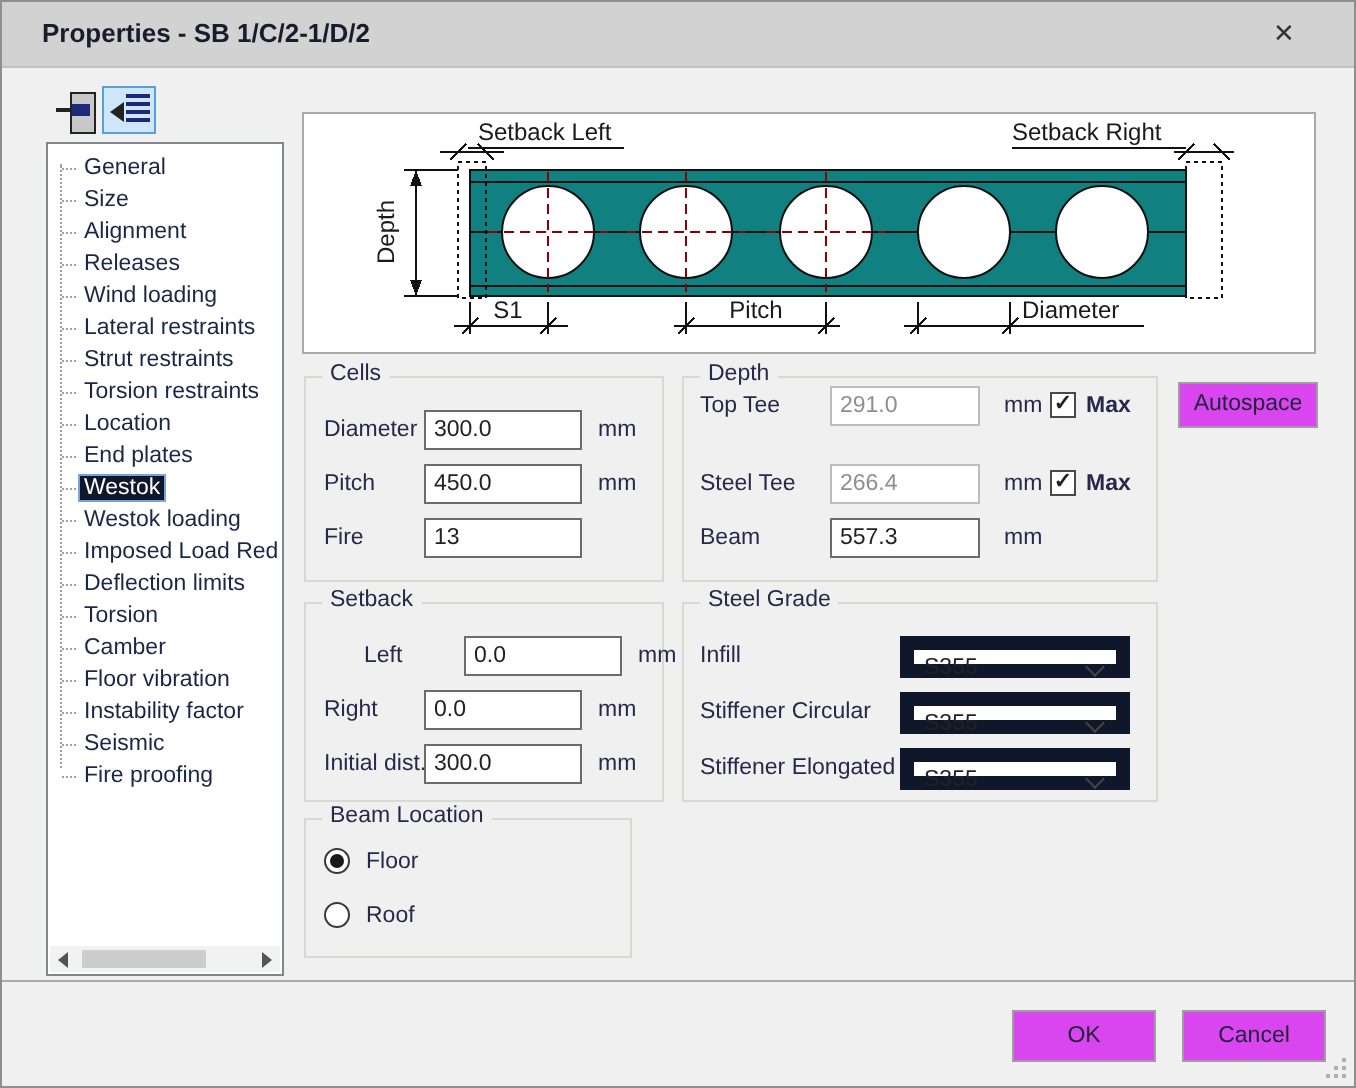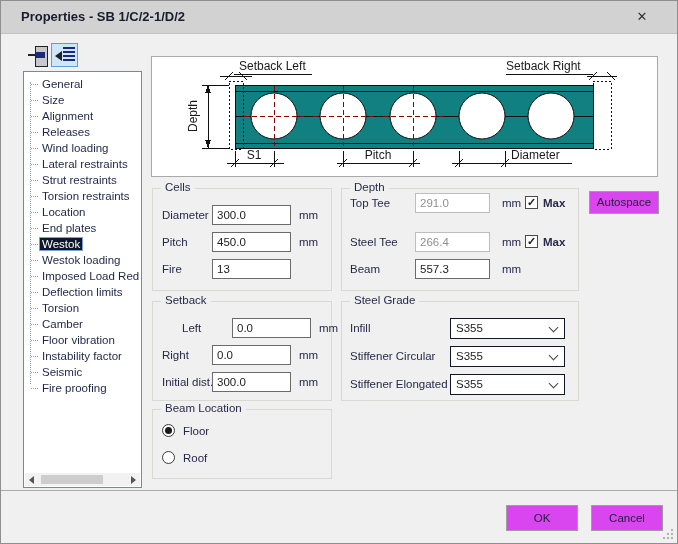--- a/index.html
+++ b/index.html
@@ -36,21 +36,21 @@
   
   .group{position:absolute;border:1px solid #d9d9d4;box-sizing:border-box;}
   .gtitle{position:absolute;top:-8px;left:8px;background:#f0f0f0;padding:0 4px;font-size:11.5px;color:#28284a;white-space:nowrap;}
   .row{position:absolute;height:20px;}
   .rlabel{position:absolute;left:0;top:0;line-height:20px;font-size:11.5px;color:#28284a;white-space:nowrap;}
   .field{position:absolute;top:0;height:20px;width:79px;border:1px solid #6b6b6b;background:#fff;box-sizing:border-box;font-family:"Liberation Sans",sans-serif;font-size:11.5px;color:#222;padding:0 4px;outline:none;}
   .field.disabled{border-color:#bdbdbd;color:#8f8f8f;}
   .unit{position:absolute;top:0;line-height:20px;font-size:11.5px;color:#28284a;}
   .chk{position:absolute;top:3px;width:13px;height:13px;border:1px solid #4a4a4a;background:#fff;box-sizing:border-box;text-align:center;line-height:11px;font-size:11px;font-weight:bold;color:#222;cursor:pointer;}
   .chklabel{position:absolute;top:0;line-height:20px;font-size:11.5px;color:#28284a;font-weight:bold;}
-  .selectbox{position:absolute;top:0;width:115px;height:21px;border:1px solid #0f172a;background:#fff;box-sizing:border-box;font-size:11.5px;color:#222;line-height:19px;padding-left:5px;cursor:pointer;}
+  .selectbox{position:absolute;top:0;width:115px;height:21px;border:7px solid #0f172a;background:#fff;box-sizing:border-box;font-size:11.5px;color:#222;line-height:19px;padding-left:5px;cursor:pointer;}
   .selectbox .chev{position:absolute;right:7px;top:5px;width:6px;height:6px;border-right:1.5px solid #444;border-bottom:1.5px solid #444;transform:rotate(45deg);}
   .radio-row{position:absolute;left:9px;height:16px;cursor:pointer;}
   .radio{position:absolute;left:0;top:1px;width:13px;height:13px;border:1px solid #3a3a3a;border-radius:50%;background:#fff;box-sizing:border-box;}
   .radio.on::after{content:"";position:absolute;left:2px;top:2px;width:7px;height:7px;border-radius:50%;background:#1a1a1a;}
   .rad-label{position:absolute;left:21px;top:0;line-height:16px;font-size:11.5px;color:#28284a;white-space:nowrap;}
   
   .btn{position:absolute;background:#d946ef;border:1px solid #9e9e9e;box-sizing:border-box;font-family:"Liberation Sans",sans-serif;font-size:11.5px;color:#22223a;text-align:center;cursor:pointer;}
   #autospace{left:588px;top:190px;width:70px;height:23px;line-height:21px;}
   #okbtn{left:505px;top:504px;width:72px;height:26px;line-height:24px;}
   #cancelbtn{left:590px;top:504px;width:72px;height:26px;line-height:24px;}
@@ -281,21 +281,21 @@
     </div>
     <div class="row" style="left:8px;top:72px;width:225px;">
       <span class="rlabel">Stiffener Elongated</span>
       <div class="selectbox" style="left:100px;">
         <span>S355</span>
         <i class="chev"></i>
       </div>
     </div>
   </div>
 
-  <div class="group" style="left:151px;top:408px;width:180px;height:70px;">
+  <div class="group" style="left:151px;top:408px;width:164px;height:70px;">
     <div class="gtitle">Beam Location</div>
     <div class="radio-row" style="top:13px;width:160px;">
       <span class="radio on"></span>
       <span class="rad-label">Floor</span>
     </div>
     <div class="radio-row" style="top:40px;width:160px;">
       <span class="radio"></span>
       <span class="rad-label">Roof</span>
     </div>
   </div>

